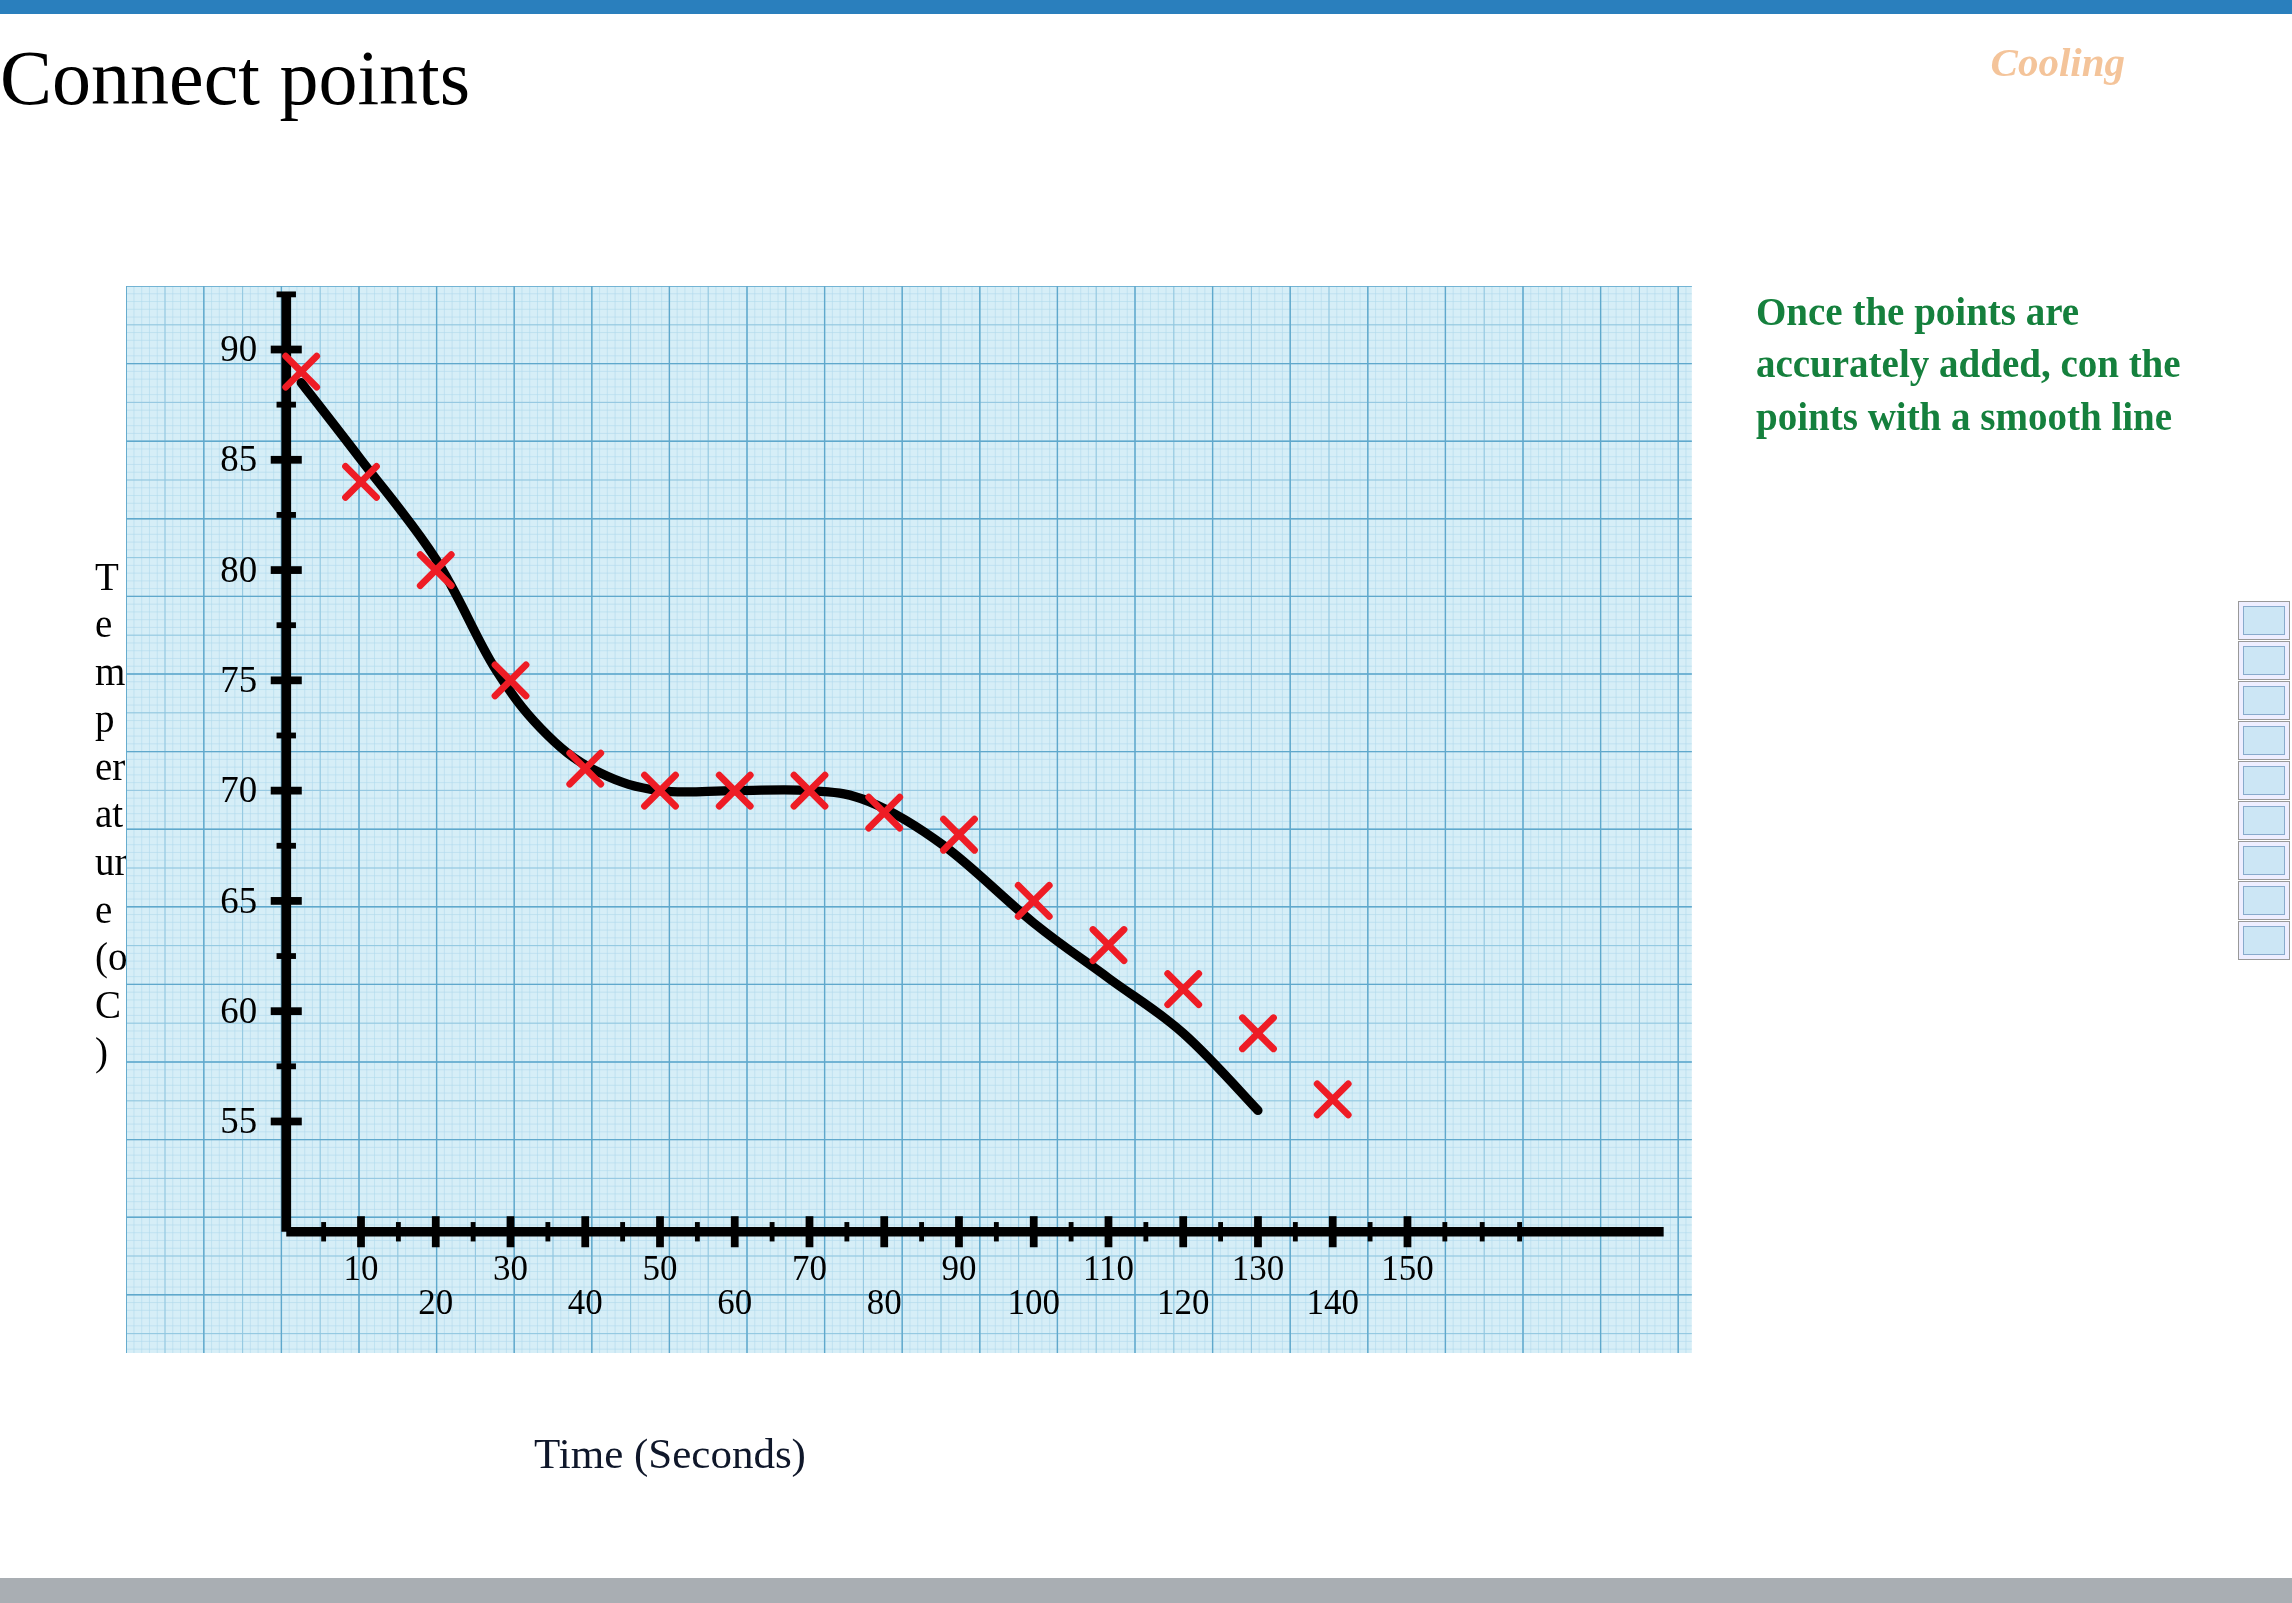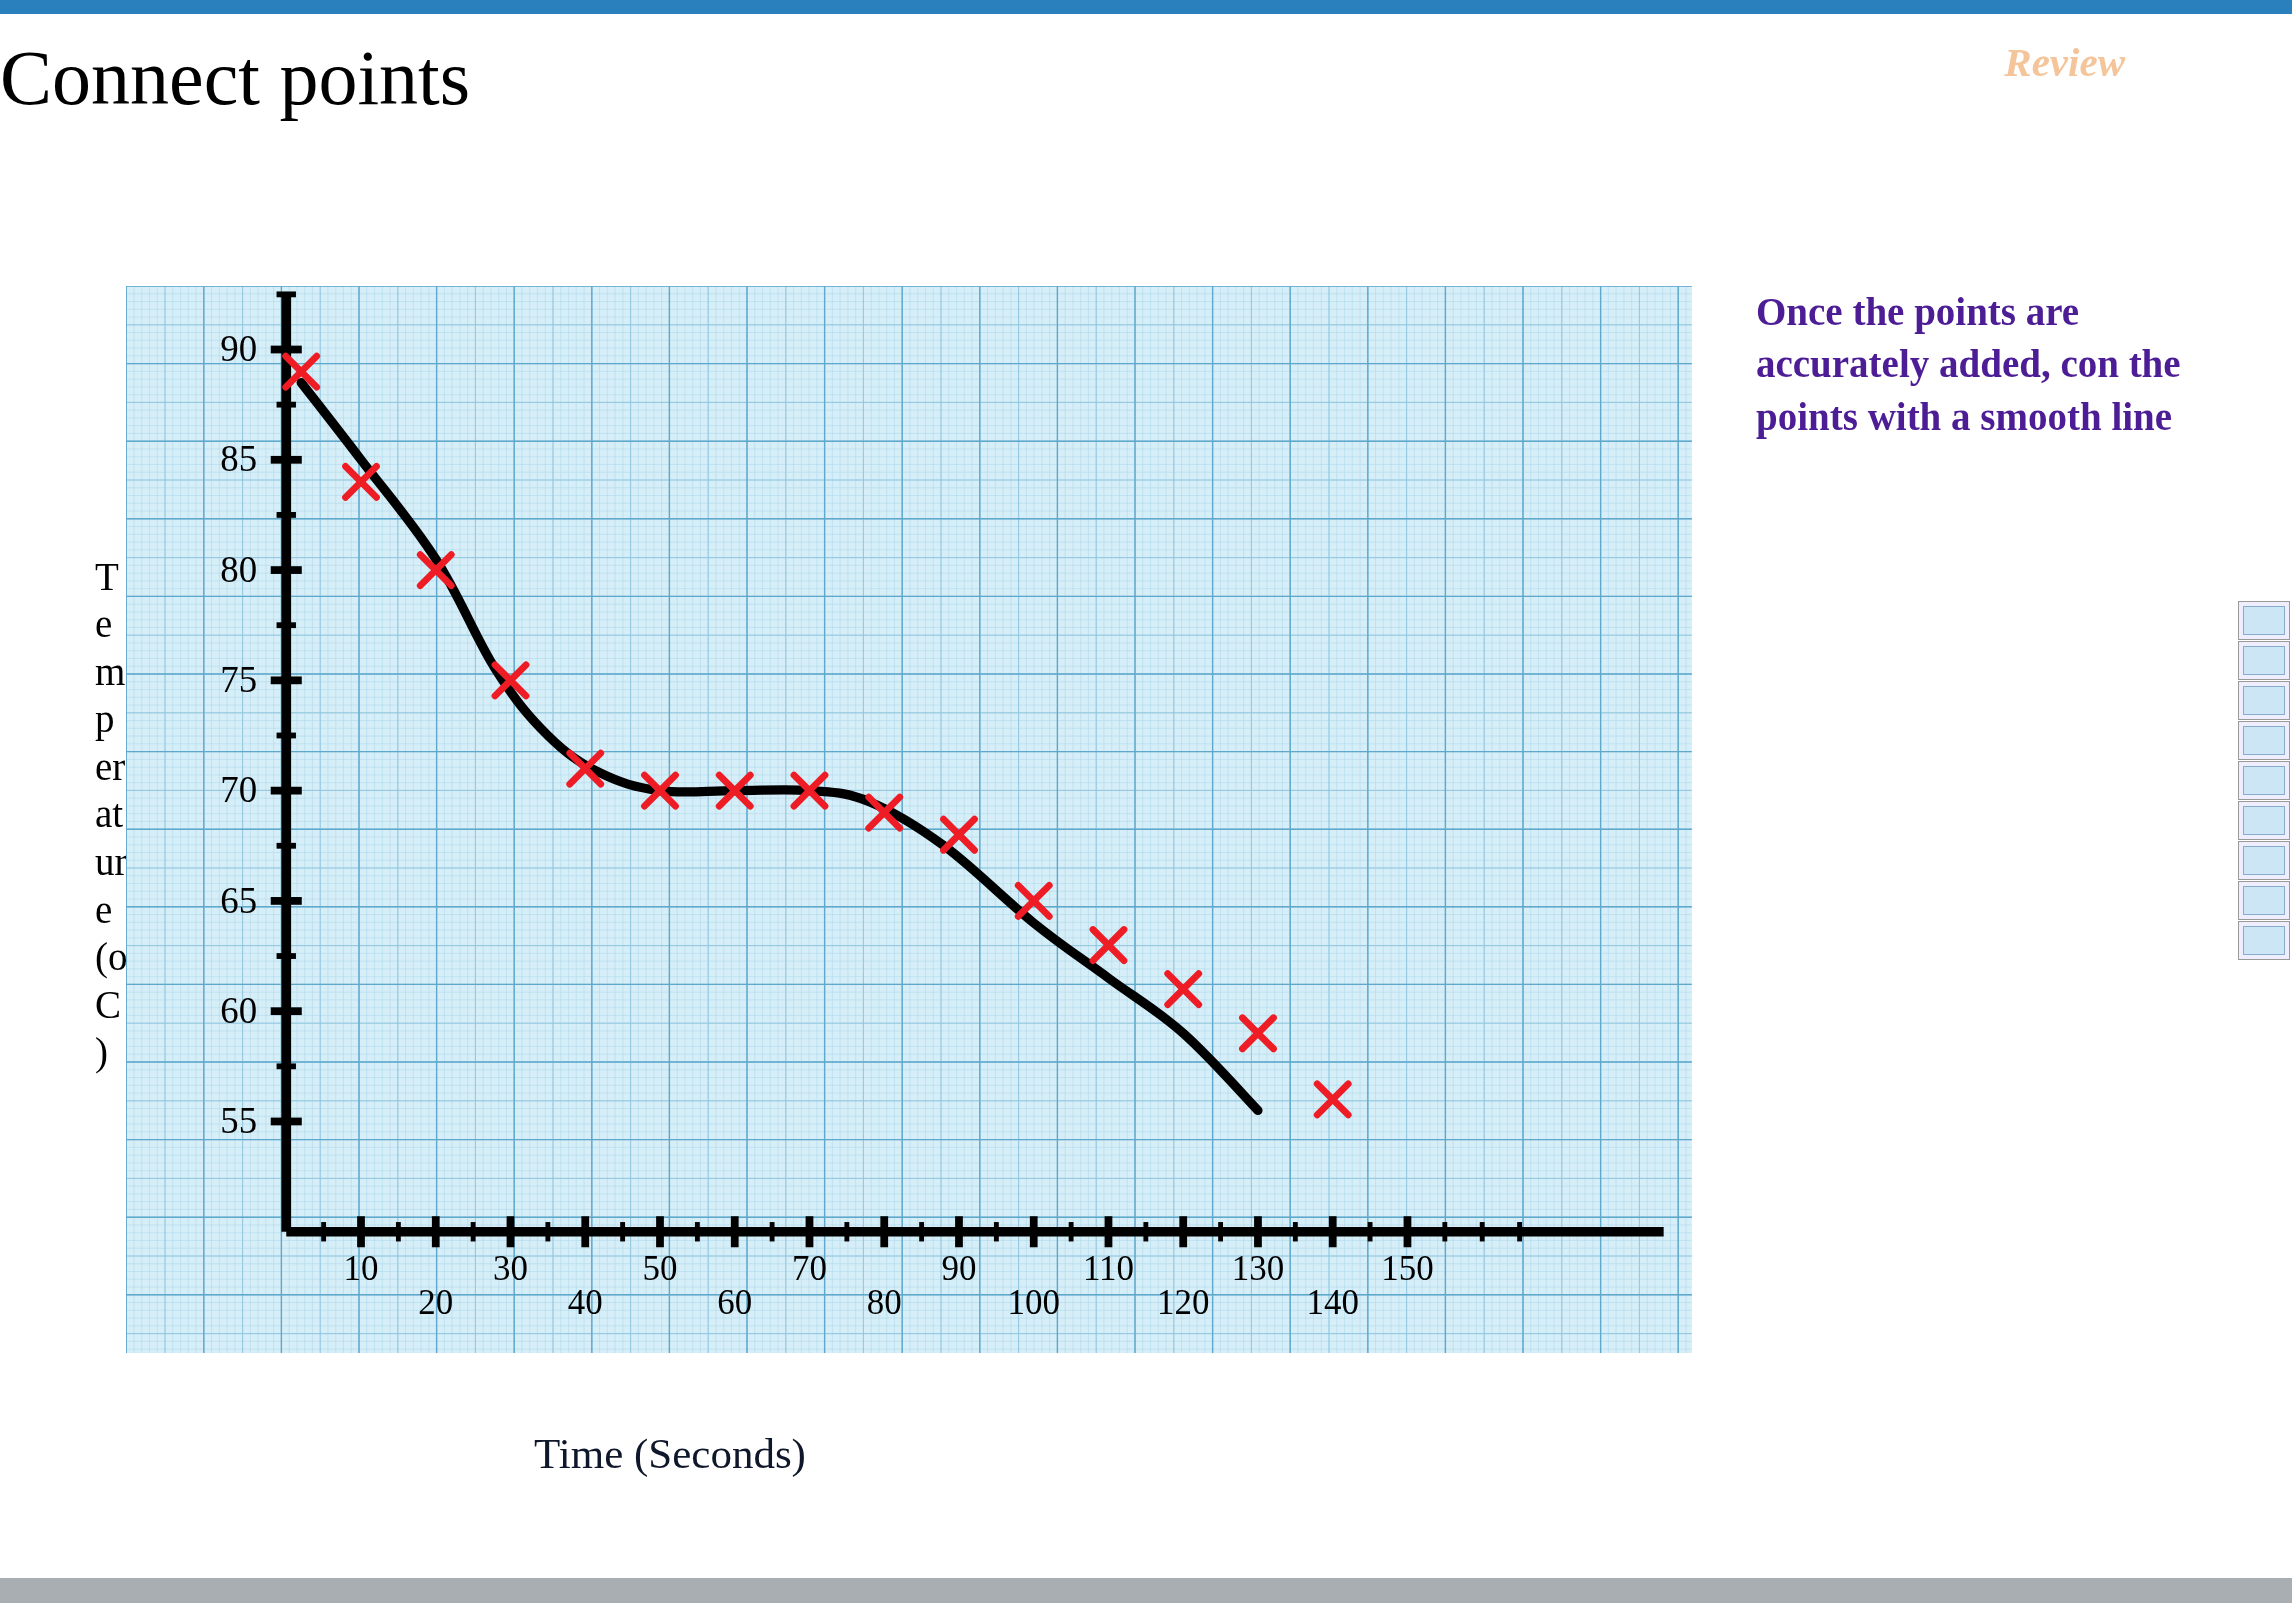--- a/index.html
+++ b/index.html
@@ -5,40 +5,40 @@
   * { box-sizing: border-box; margin: 0; padding: 0; }
   html, body { width: 100%; height: 100%; font-family: Georgia, 'Times New Roman', serif; background:#fff; }
   .viewport { width:2292px; height:1603px; position:relative; background:#fff; overflow:hidden; }
   .topbar { position:absolute; top:0; left:0; width:2292px; height:13.6px; background:#2a7fbd; }
   .bottombar { position:absolute; bottom:0; left:0; width:2292px; height:25px; background:#a9aeb3; }
   .slide { position:absolute; top:13.6px; left:0; width:2232px; height:1564px; background:#fff; overflow:hidden; }
   .title1 { position:absolute; top:19.4px; left:0; width:100%; text-align:left; font-size:78px; color:#000; font-family:'Times New Roman', serif; }
   .title2 { position:absolute; top:107px; left:0; width:100%; text-align:center; font-size:78px; color:#ff0000; font-family:'Times New Roman', serif; }
   .chart-title { position:absolute; top:213px; left:577px; font-size:50px; color:#000; font-family:'Times New Roman', serif; text-decoration:underline; font-weight:bold; }
   .review { position:absolute; top:24px; right:107px; font-size:41px; color:#f4c49a; font-style:italic; font-weight:bold; font-family:'Times New Roman', serif; }
-  .instruction { position:absolute; top:272px; left:1756px; width:466px; font-size:39px; color:#4c1d95; font-weight:bold; font-family:'Times New Roman', serif; line-height:1.35; }
+  .instruction { position:absolute; top:272px; left:1756px; width:466px; font-size:39px; color:#15803d; font-weight:bold; font-family:'Times New Roman', serif; line-height:1.35; }
   .ylabel { position:absolute; top:539px; left:95px; font-size:39px; color:#000; font-family:'Times New Roman', serif; line-height:1.22; }
   .xlabel { position:absolute; top:1415px; left:534px; font-size:43px; color:#0f172a; font-family:'Times New Roman', serif; }
   .graph-wrap { position:absolute; top:272px; left:126px; width:1566px; height:1067px; }
   .graph-svg { width:100%; height:100%; display:block; }
   .ytick { font-family:'Times New Roman', serif; font-size:38px; fill:#000; text-anchor:end; }
   .xtick { font-family:'Times New Roman', serif; font-size:36px; fill:#000; text-anchor:middle; }
   .thumbs { position:absolute; top:600px; right:0; width:56px; }
   .thumb { width:52px; height:39px; margin:1px auto; border:1px solid #999; background:#eef; position:relative; }
   .thumb .mini { position:absolute; inset:3.9px; background:#cce6f5; border:0.5px solid #88aacc; }
 </style>
 </head>
 <body>
 
 <div class="viewport">
   <div class="topbar"></div>
   <div class="bottombar"></div>
 
   <div class="slide">
-    <div class="review">Review</div>
+    <div class="review">Cooling</div>
     <div class="title1">Connect points</div>
     <div class="instruction">Once the points are accurately added, con the points with a smooth line</div>
     <div class="ylabel" id="ylabel">
         <div>T</div>
         <div>e</div>
         <div>m</div>
         <div>p</div>
         <div>er</div>
         <div>at</div>
         <div>ur</div>

